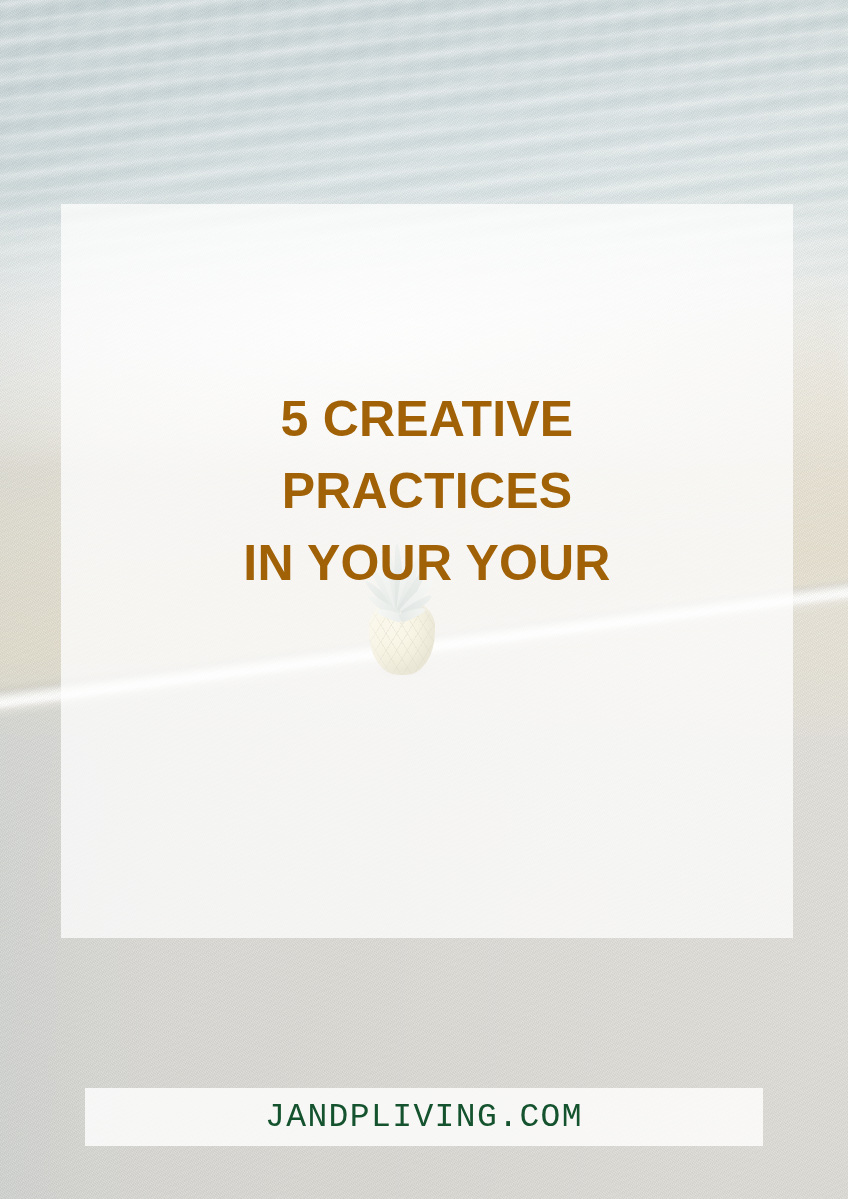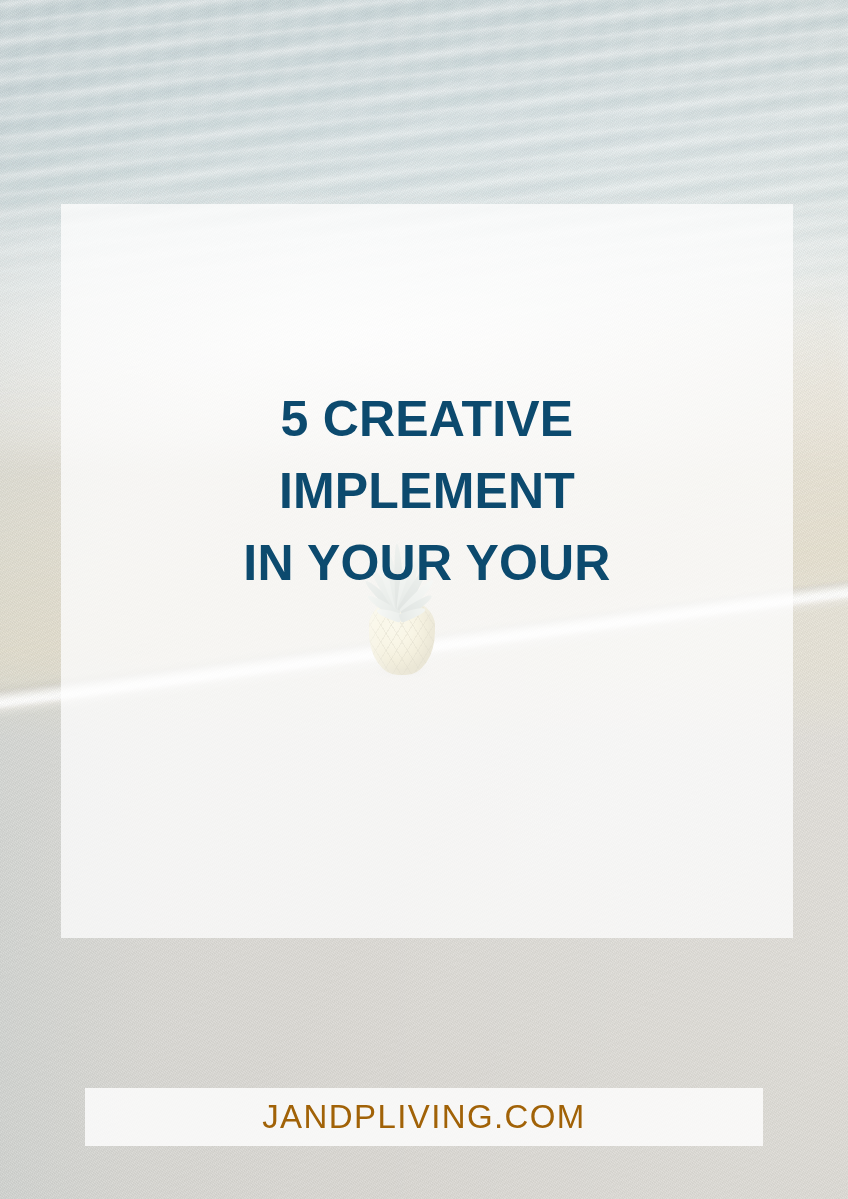--- a/index.html
+++ b/index.html
@@ -197,45 +197,45 @@
   }
 
   
   .headline {
     position:absolute;
     left:61px; top:204px;
     width:732px; height:734px;
     display:flex; flex-direction:column;
     align-items:center; justify-content:flex-start;
     padding-top:179px;
-    color:#0c4a6e;
+    color:#a16207;
     font-family:"Liberation Sans", sans-serif;
     font-weight:700;
     font-size:50px;
     line-height:72px;
     letter-spacing:.2px;
     text-align:center;
     white-space:nowrap;
   }
   .headline .hl { display:block; }
 
   
   .url-banner {
     position:absolute;
     left:85px; top:1088px;
     width:678px; height:58px;
     background:rgba(255,255,255,.80);
     display:flex; align-items:center; justify-content:center;
   }
   .url-text {
-    font-family:Liberation Sans, sans-serif;
+    font-family:Liberation Mono, monospace;
     font-weight:400;
     font-size:33px;
     letter-spacing:1.4px;
-    color:#a16207;
+    color:#14532d;
     white-space:nowrap;
   }
 </style>
 </head>
 <body>
 
 <div id="pin">
 
   <div class="photo">
     <div class="bg-base"></div>
@@ -266,21 +266,21 @@
       <span class="leaf dk" style="transform:rotate(56deg)  scaleY(.60) translateX(4px);"></span>
       <span class="leaf lt" style="transform:rotate(-72deg) scaleY(.44) translateX(-6px) translateY(6px);"></span>
       <span class="leaf" style="transform:rotate(70deg)  scaleY(.46) translateX(6px) translateY(6px);"></span>
     </div>
   </div>
 
   <div class="panel"></div>
 
   <div class="headline">
     <span class="hl">5 CREATIVE</span>
-    <span class="hl">IMPLEMENT</span>
+    <span class="hl">PRACTICES</span>
     <span class="hl">IN YOUR YOUR</span>
   </div>
 
   <div class="url-banner">
     <span class="url-text">JANDPLIVING.COM</span>
   </div>
 
 </div>
 
 </body></html>

